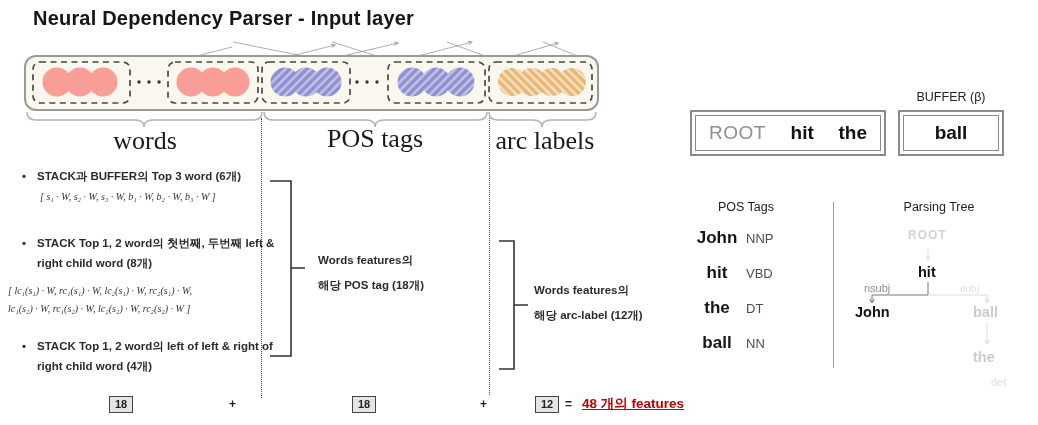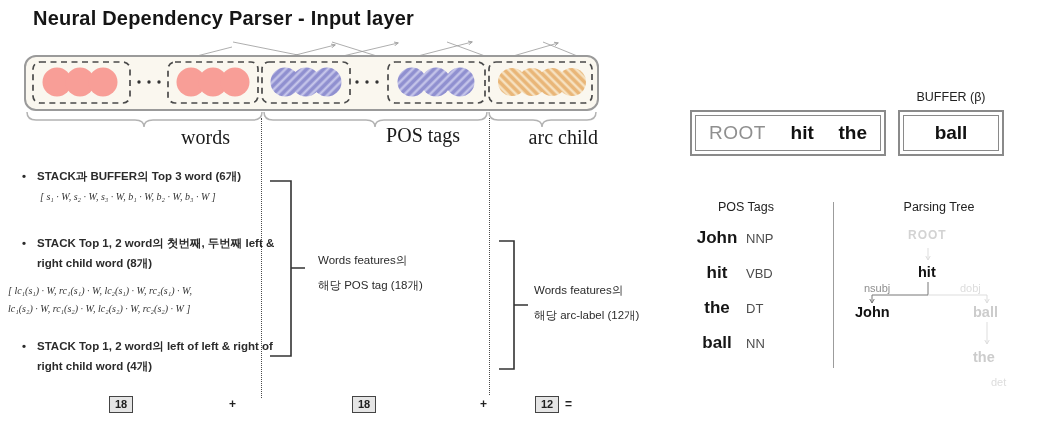--- a/index.html
+++ b/index.html
@@ -2,29 +2,29 @@
 <html style="--pink: #f89e97; --purple: #9090d0; --purple_stripe: #c9c9ec; --orange: #e9b678; --orange_stripe: #f8e7ca; --band_bg: #faf7ef; --band_border: #9a9a9a; --accent_red: #c00000;"><head>
 <meta charset="utf-8">
 <style>
   html,body{margin:0;padding:0;background:#fff;}
   #slide{position:relative;width:1038px;height:425px;background:#fff;overflow:hidden;
          font-family:"Liberation Sans",sans-serif;color:#111;}
   .abs{position:absolute;}
 
   .title{left:33px;top:7px;font-size:20px;font-weight:700;color:#151515;letter-spacing:.2px;}
 
-  .section-label{font-family:"Liberation Serif",serif;font-size:20px;color:#1a1a1a;text-align:right;}
+  .section-label{font-family:"Liberation Serif",serif;font-size:26px;color:#1a1a1a;text-align:center;}
 
   .vdots{border-left:1.6px dotted #4a4a4a;width:0;}
 
   .bullet{width:252px;font-size:11.5px;font-weight:700;color:#2b2b2b;line-height:20px;padding-left:27px;}
   .bullet .dot{position:absolute;left:12px;top:0;font-weight:700;}
   .formula{font-family:"Liberation Serif",serif;font-style:italic;font-size:10px;color:#333;white-space:nowrap;}
 
-  .callout{font-size:11.5px;font-weight:400;color:#2b2b2b;}
+  .callout{font-size:11.5px;font-weight:700;color:#2b2b2b;}
   .callout div{line-height:25px;}
 
   .eq-box{border:1.2px solid #444;background:#e5e5e5;font-size:11px;font-weight:600;padding:0 5px;line-height:15px;color:#222;}
   .eq-plus{font-size:12px;font-weight:700;color:#222;}
   .eq-total{font-size:13.5px;font-weight:700;color:var(--accent_red,#c00000);text-decoration:underline;}
 
   .panel-title{font-size:12.5px;color:#222;text-align:center;}
   .dbox{border:2px solid #8a8a8a;padding:3px;background:#fff;box-sizing:border-box;}
   .dbox-inner{border:1.4px solid #8a8a8a;height:100%;display:flex;align-items:center;box-sizing:border-box;
               font-size:19px;font-weight:700;color:#111;}
@@ -122,21 +122,21 @@
       <g fill="none" stroke="#b3b3b3" stroke-width="1.5">
         <path d="M27,82 Q27,90 36,90 L135,90 Q144,90 144,97 Q144,90 153,90 L253,90 Q262,90 262,82"></path>
         <path d="M264,82 Q264,90 273,90 L366,90 Q375,90 375,97 Q375,90 384,90 L478,90 Q487,90 487,82"></path>
         <path d="M489,82 Q489,90 498,90 L533,90 Q542,90 542,97 Q542,90 551,90 L587,90 Q596,90 596,82"></path>
       </g>
     </svg>
   </div>
 
   <div class="abs section-label" style="left:60px;top:126px;width:170px;">words</div>
   <div class="abs section-label" style="left:290px;top:124px;width:170px;">POS tags</div>
-  <div class="abs section-label" style="left:492px;top:126px;width:106px;">arc child</div>
+  <div class="abs section-label" style="left:492px;top:126px;width:106px;">arc labels</div>
 
   <div class="abs vdots" style="left:261px;top:118px;height:280px;"></div>
   <div class="abs vdots" style="left:489px;top:118px;height:277px;"></div>
 
   <div class="abs bullet" style="left:10px;top:166px;">
     <span class="dot">•</span>
     <span>STACK과 BUFFER의 Top 3 word (6개)</span>
   </div>
   <div class="abs formula" style="left:16px;top:191px;margin-left:24px;">[ s₁ · W,  s₂ · W,  s₃ · W,  b₁ · W,  b₂ · W,  b₃ · W ]</div>
 
@@ -169,20 +169,21 @@
     <div>Words features의</div>
     <div>해당 arc-label (12개)</div>
   </div>
 
   <div class="abs eq-box" style="left:109px;top:396px;">18</div>
   <div class="abs eq-plus" style="left:229px;top:397px;">+</div>
   <div class="abs eq-box" style="left:352px;top:396px;">18</div>
   <div class="abs eq-plus" style="left:480px;top:397px;">+</div>
   <div class="abs eq-box" style="left:535px;top:396px;">12</div>
   <div class="abs eq-plus" style="left:565px;top:397px;">=</div>
+  <div class="abs eq-total" style="left:582px;top:395px;">48 개의 features</div>
 
   <div class="abs dbox" style="left:690px;top:110px;width:196px;height:46px;">
     <div class="dbox-inner stack-inner">
       <span class="muted-word">ROOT</span>
       <span>hit</span>
       <span>the</span>
     </div>
   </div>
 
   <div class="abs panel-title" style="left:898px;top:90px;width:106px;">BUFFER (β)</div>
@@ -226,20 +227,20 @@
         </marker>
       </defs>
       <line x1="88" y1="48" x2="88" y2="60" stroke="#ddd" stroke-width="1" marker-end="url(#arrL)"></line>
       <path d="M88,82 V95 H32 V103" fill="none" stroke="#777" stroke-width="1" marker-end="url(#arrD)"></path>
       <path d="M88,95 H147 V103" fill="none" stroke="#ddd" stroke-width="1" marker-end="url(#arrL)"></path>
       <line x1="147" y1="122" x2="147" y2="144" stroke="#ddd" stroke-width="1" marker-end="url(#arrL)"></line>
     </svg>
     <div class="tree-label t-root" style="left:68px;top:28px;">ROOT</div>
     <div class="tree-label t-dark" style="left:78px;top:64px;">hit</div>
     <div class="tree-label t-edge-dark" style="left:24px;top:82px;">nsubj</div>
-    <div class="tree-label t-edge-light" style="left:120px;top:82px;">dobj</div>
+    <div class="tree-label t-edge-light" style="left:120px;top:82px;font-family:Liberation Serif, serif;">dobj</div>
     <div class="tree-label t-dark" style="left:15px;top:104px;">John</div>
     <div class="tree-label t-faded" style="left:133px;top:104px;">ball</div>
     <div class="tree-label t-edge-light" style="left:151px;top:128px;margin-top:48px;">det</div>
     <div class="tree-label t-faded" style="left:133px;top:149px;">the</div>
   </div>
 
 </div>
 
 </body></html>

